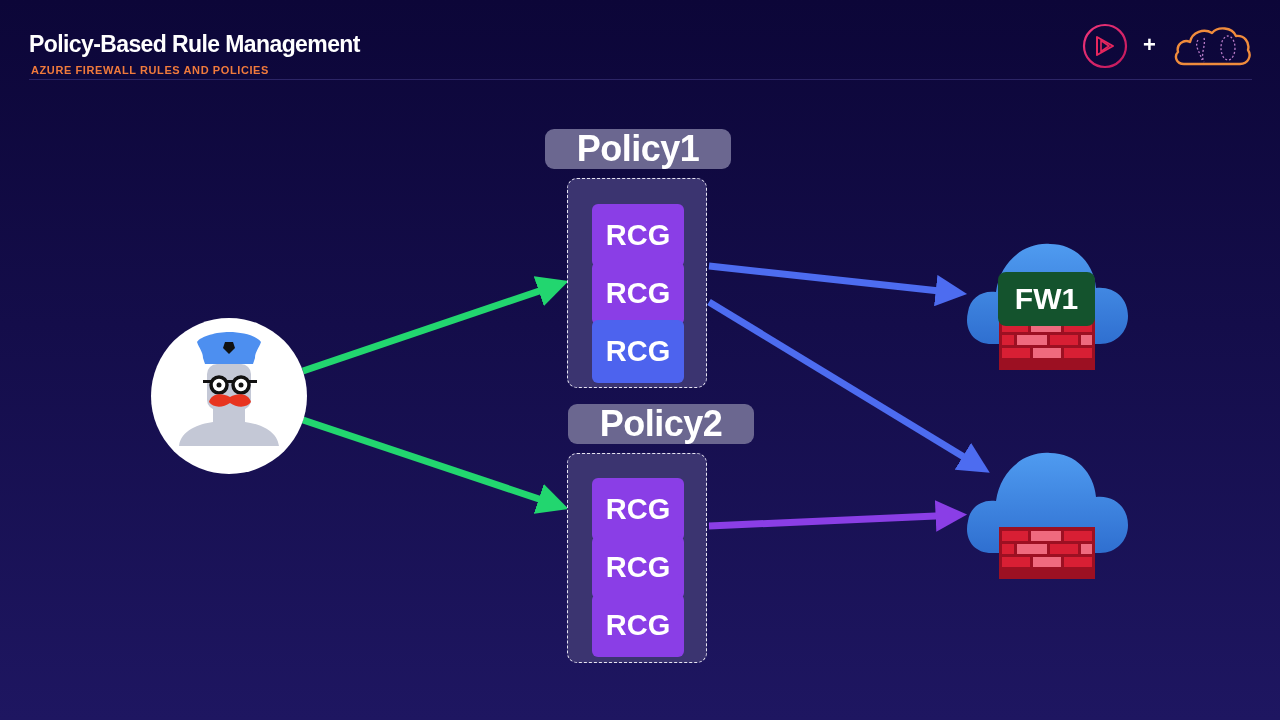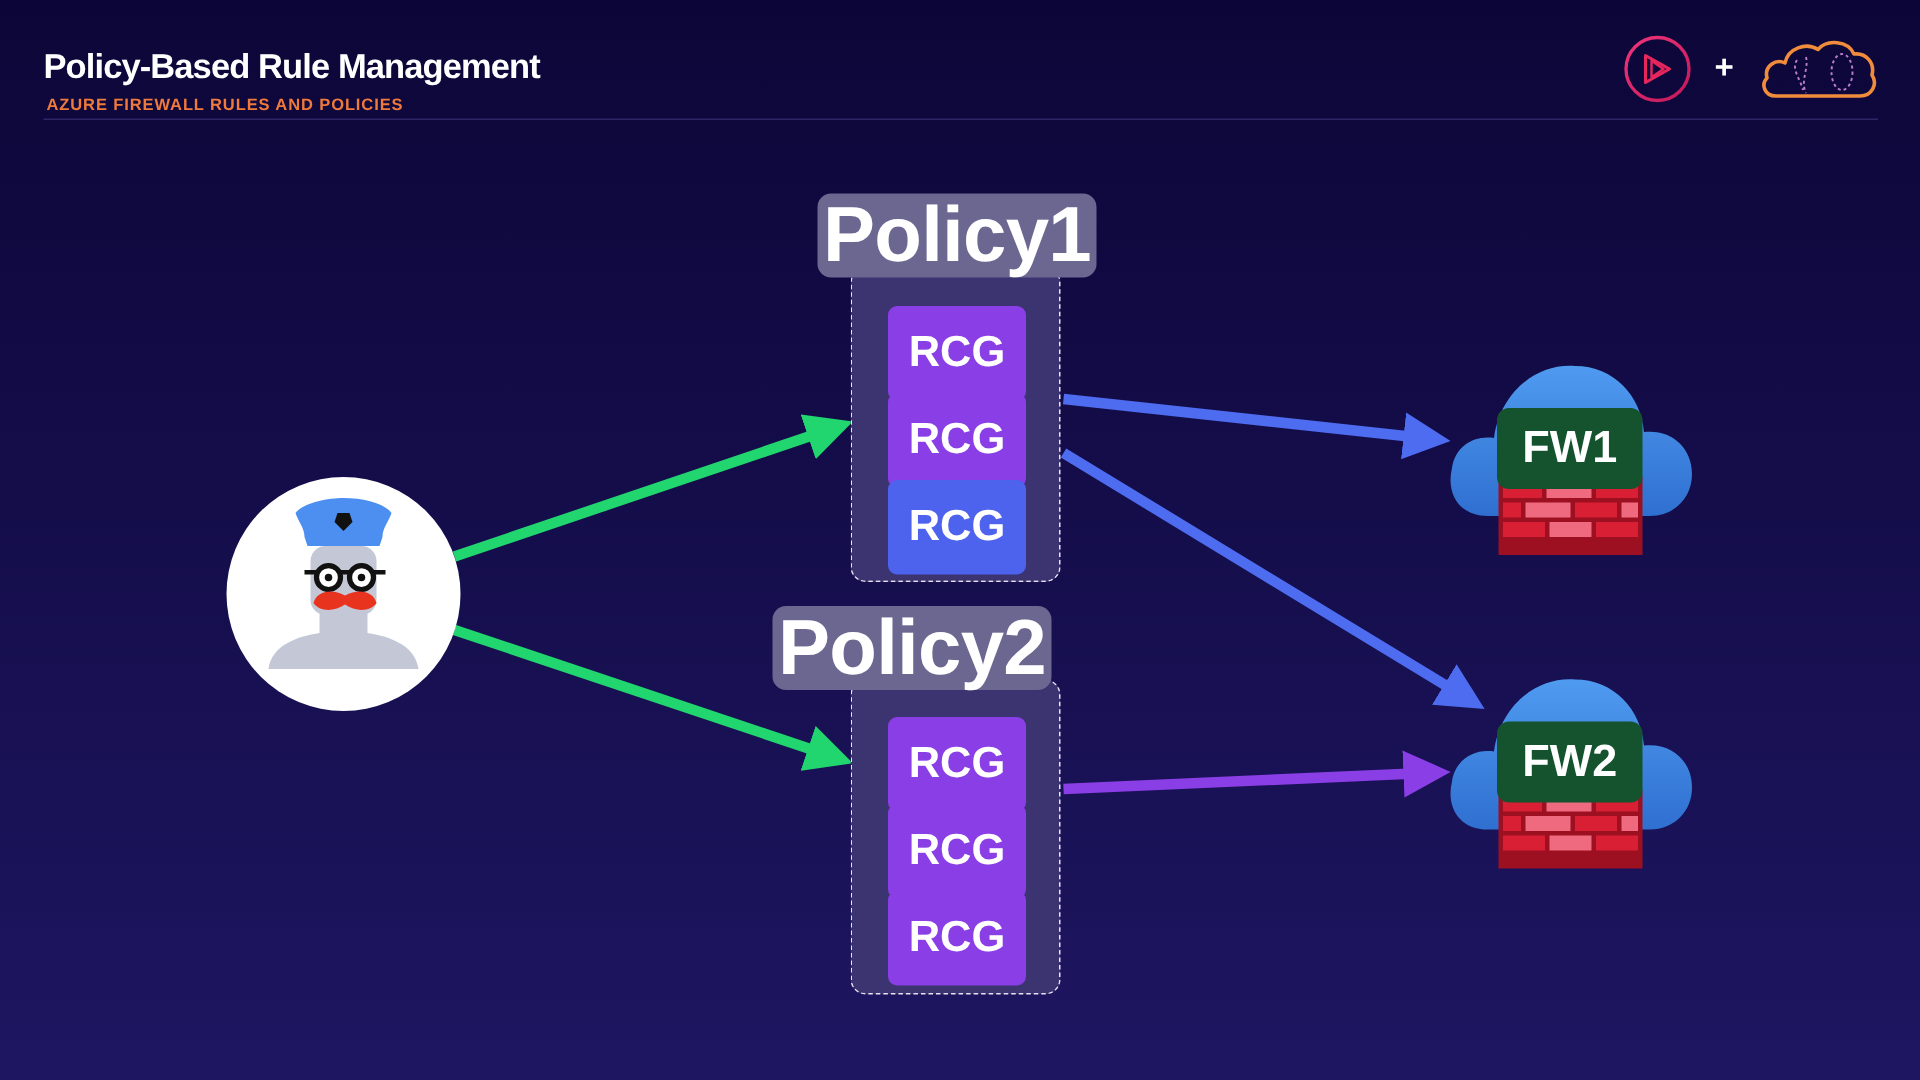--- a/index.html
+++ b/index.html
@@ -30,23 +30,23 @@
   #diagram { position: absolute; left: 0; top: 0; }
 
   .policy-container {
     position: absolute; width: 140px;
     background: #3b3470;
     border: 1.5px dashed #e6e4f2;
     border-radius: 10px;
     box-sizing: border-box;
   }
   .policy-label {
-    position: absolute; width: 186px; height: 56px;
+    position: absolute; width: 186px; height: 40px;
     background: #6b6790; border-radius: 9px;
-    color: #ffffff; font-weight: bold; font-size: 52px;
+    color: #ffffff; font-weight: bold; font-size: 36px;
     display: flex; align-items: center; justify-content: center;
     letter-spacing: -0.5px;
   }
   .rcg {
     position: absolute; width: 92px; height: 63px;
     border-radius: 6px; color: #fff; font-weight: bold; font-size: 29px;
     display: flex; align-items: center; justify-content: center;
   }
 
   .avatar {
@@ -126,21 +126,21 @@
   </svg>
 </div>
 
 <div class="policy-container" style="left:567px;top:178px;height:210px;"></div>
 <div class="policy-label" style="left:545px;top:129px;">Policy1</div>
 <div class="rcg" style="left: 592px; top: 204px; background: rgb(138, 62, 230);">RCG</div>
 <div class="rcg" style="left: 592px; top: 262px; background: rgb(138, 62, 230);">RCG</div>
 <div class="rcg" style="left: 592px; top: 320px; background: rgb(77, 99, 238);">RCG</div>
 
 <div class="policy-container" style="left:567px;top:453px;height:210px;"></div>
-<div class="policy-label" style="left:515px;top:404px;">Policy2</div>
+<div class="policy-label" style="left:568px;top:404px;">Policy2</div>
 <div class="rcg" style="left: 592px; top: 478px; background: rgb(138, 62, 230);">RCG</div>
 <div class="rcg" style="left: 592px; top: 536px; background: rgb(138, 62, 230);">RCG</div>
 <div class="rcg" style="left: 592px; top: 594px; background: rgb(138, 62, 230);">RCG</div>
 
 <div class="fw-node" style="left:962px;top:232px;">
   <svg width="170" height="150" viewBox="0 0 170 150" style="position:absolute;left:0;top:0">
     <defs>
       <linearGradient id="cg1" x1="0" y1="0" x2="0" y2="1">
         <stop offset="0" stop-color="#4f9bf0"></stop>
           <stop offset="1" stop-color="#2f6fd0"></stop>
@@ -180,14 +180,13 @@
         <rect x="102" y="90" width="28" height="10"></rect>
       <rect x="40" y="103" width="12" height="10"></rect>
         <rect x="55" y="103" width="30" height="10" fill="#ef6a7e"></rect>
         <rect x="88" y="103" width="28" height="10"></rect>
         <rect x="119" y="103" width="11" height="10" fill="#ef6a7e"></rect>
       <rect x="40" y="116" width="28" height="10"></rect>
         <rect x="71" y="116" width="28" height="10" fill="#ef6a7e"></rect>
         <rect x="102" y="116" width="28" height="10"></rect>
     </g>
   </svg>
-  <div class="fw-label">FW2</div>
 </div>
 
 </body></html>

